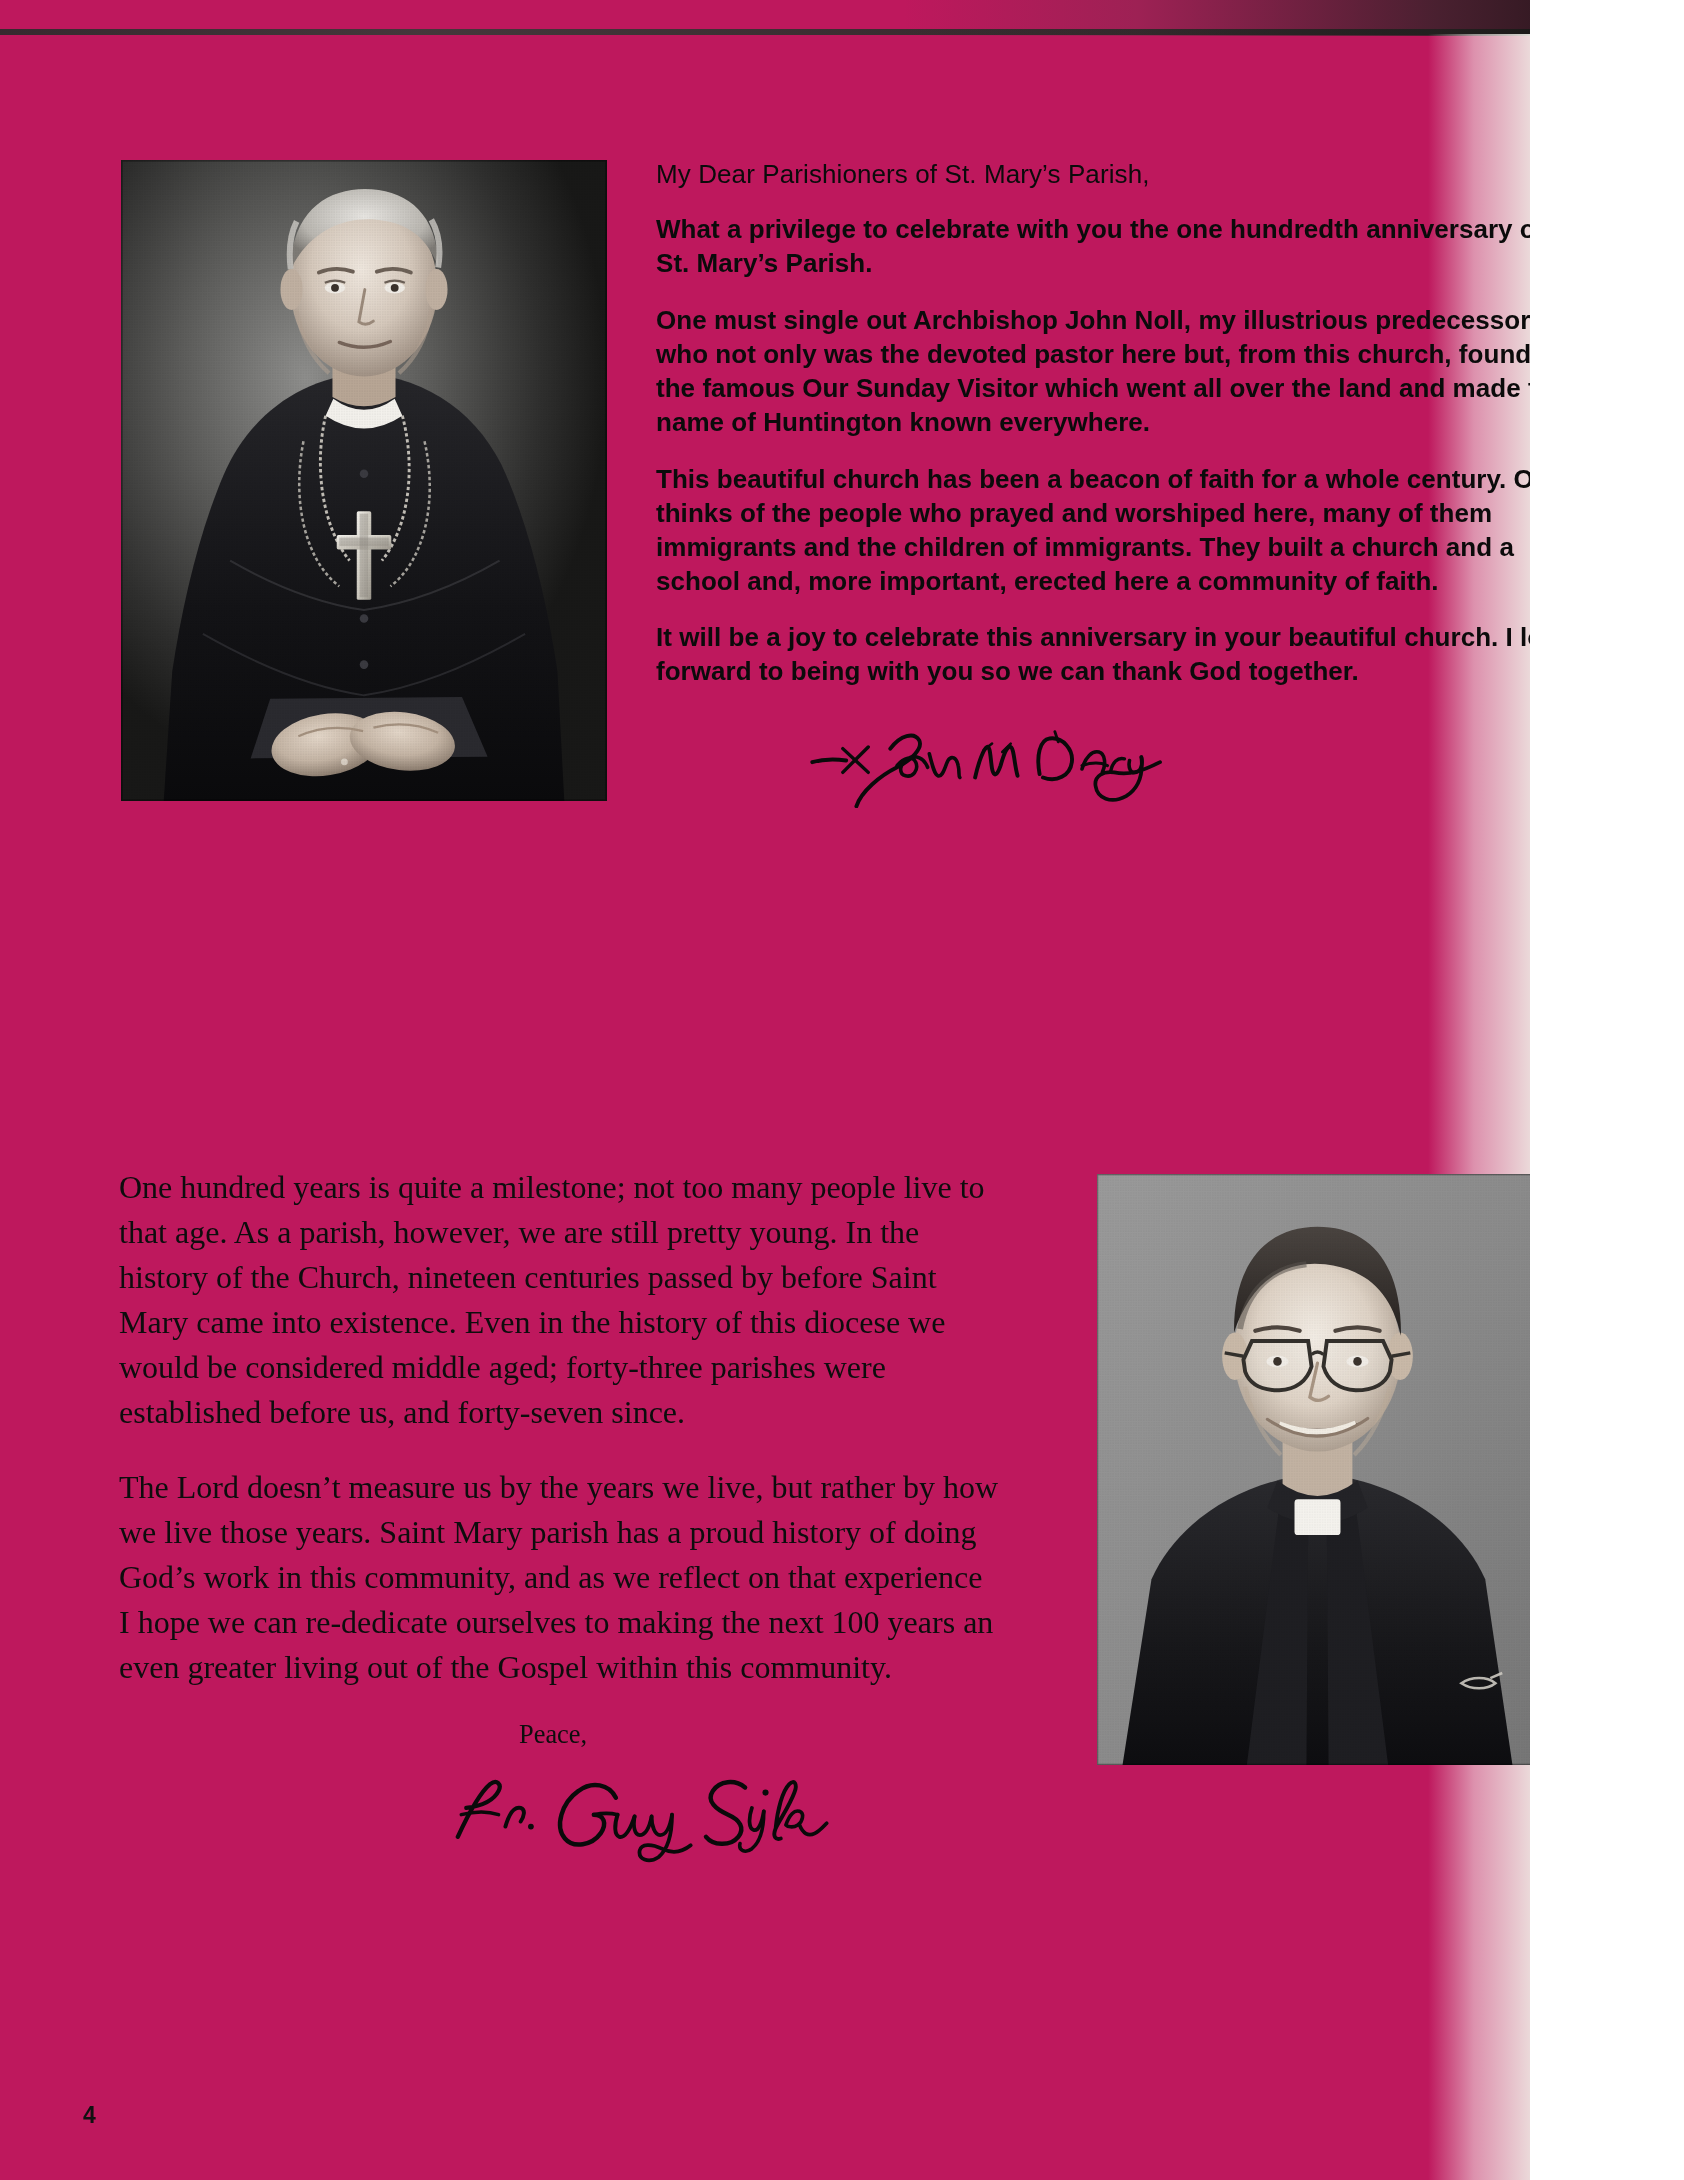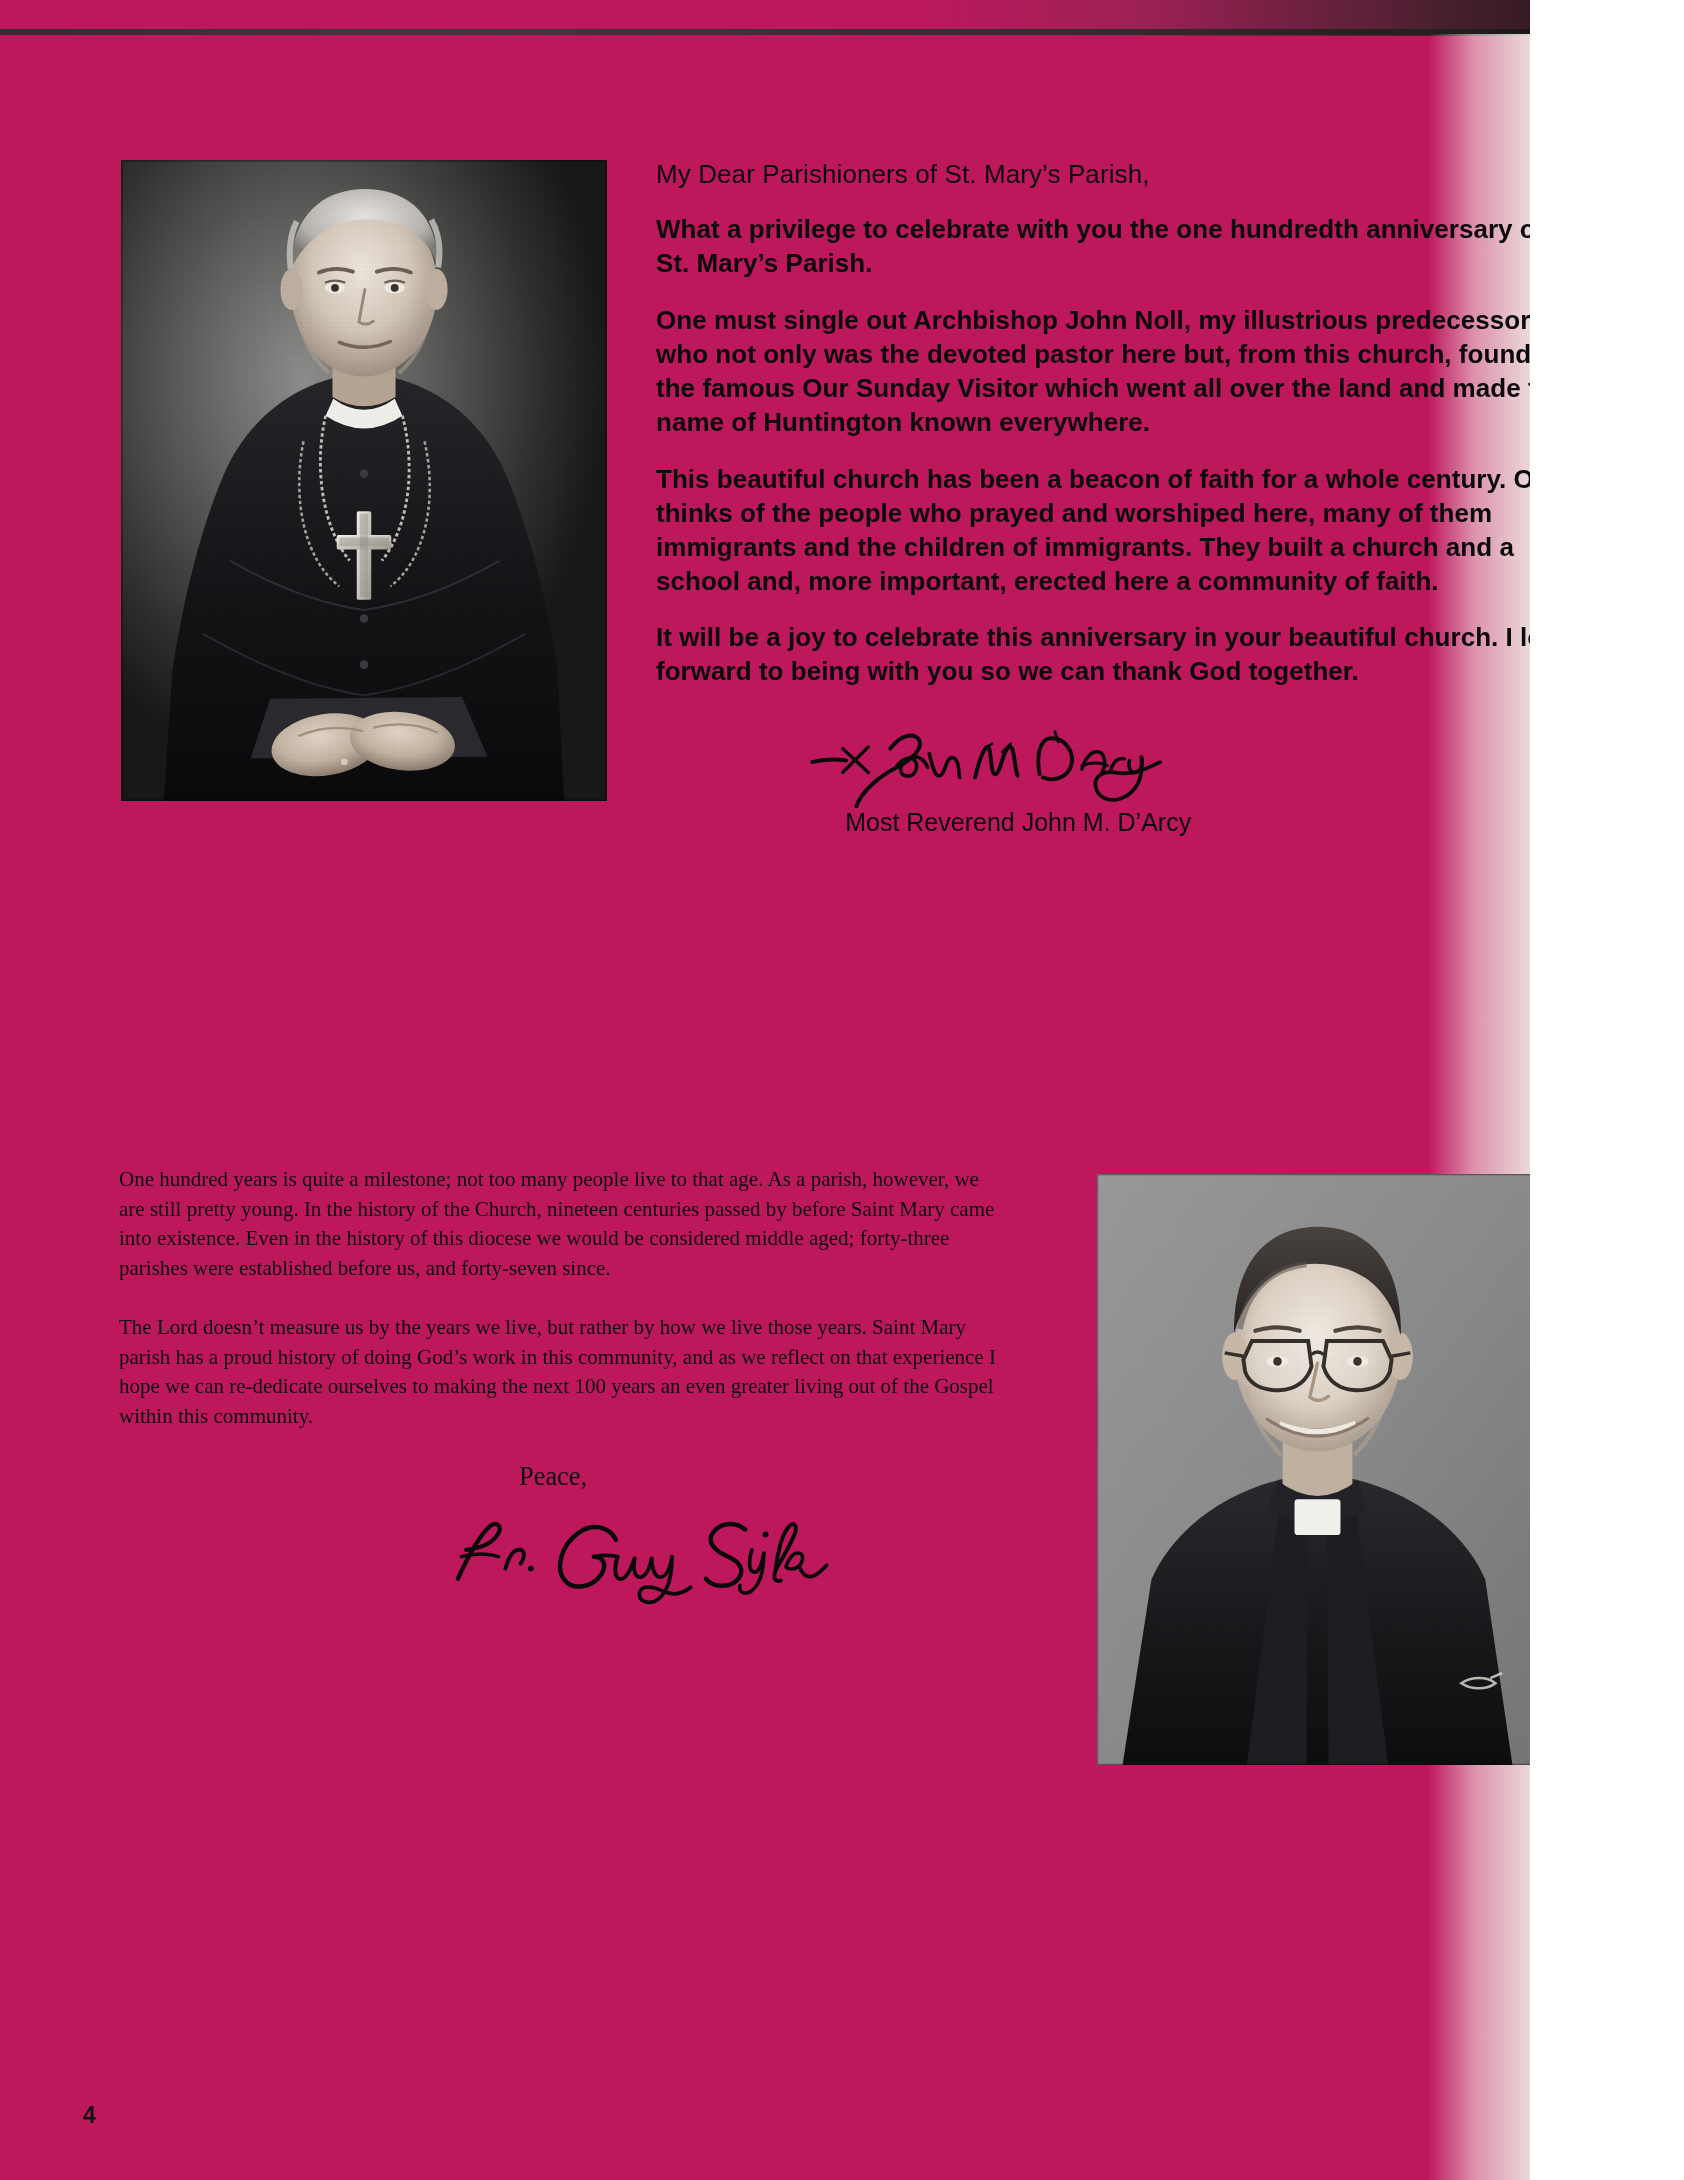--- a/index.html
+++ b/index.html
@@ -107,21 +107,21 @@
     top: 1165px;
     width: 882px;
     font-family: "Liberation Serif", "DejaVu Serif", serif;
     color: #0d0d0d;
   }
   .letter-two .salutation {
     font-size: 26.4px;
     margin: 0 0 31px 0;
   }
   .letter-two p.body {
-    font-size: 21px;
+    font-size: 32px;
     line-height: 1.405;
     margin: 0 0 30px 0;
   }
   .letter-two .closing-block {
     margin-top: 20px;
     padding-left: 400px;
   }
   .letter-two .closing {
     font-size: 26.4px;
     margin: 0;
@@ -299,21 +299,20 @@
             <path d="M322 62 C 334 58 344 58 352 62" stroke-width="3.6"></path>
             <path d="M356 68 C 358 58 364 52 372 54" stroke-width="4"></path>
             <path d="M378 56 C 376 66 380 72 386 70 C 392 68 394 58 392 52" stroke-width="4.2"></path>
 
             <path d="M392 52 C 394 70 390 88 374 98 C 356 108 340 100 338 86
                      C 336 74 348 68 360 70 C 378 74 394 68 414 58" stroke-width="4.4"></path>
           </g>
         </svg>
       </div>
 
-      <p class="signer">Most Reverend John M. D’Arcy</p>
     </div>
   </div>
 
   <div class="letter-two">
     <p class="body">One hundred years is quite a milestone; not too many people live to that age.  As a parish, however, we are still pretty young.  In the history of the Church, nineteen centuries passed by before Saint Mary came into existence.  Even in the history of this diocese we would be considered middle aged; forty-three parishes were established before us, and forty-seven since.</p>
     <p class="body">The Lord doesn’t measure us by the years we live, but rather by how we live those years.  Saint Mary parish has a proud history of doing God’s work in this community, and as we reflect on that experience I hope we can re-dedicate ourselves to making the next 100 years an even greater living out of the Gospel within this community.</p>
 
     <div class="closing-block">
       <p class="closing">Peace,</p>
 

